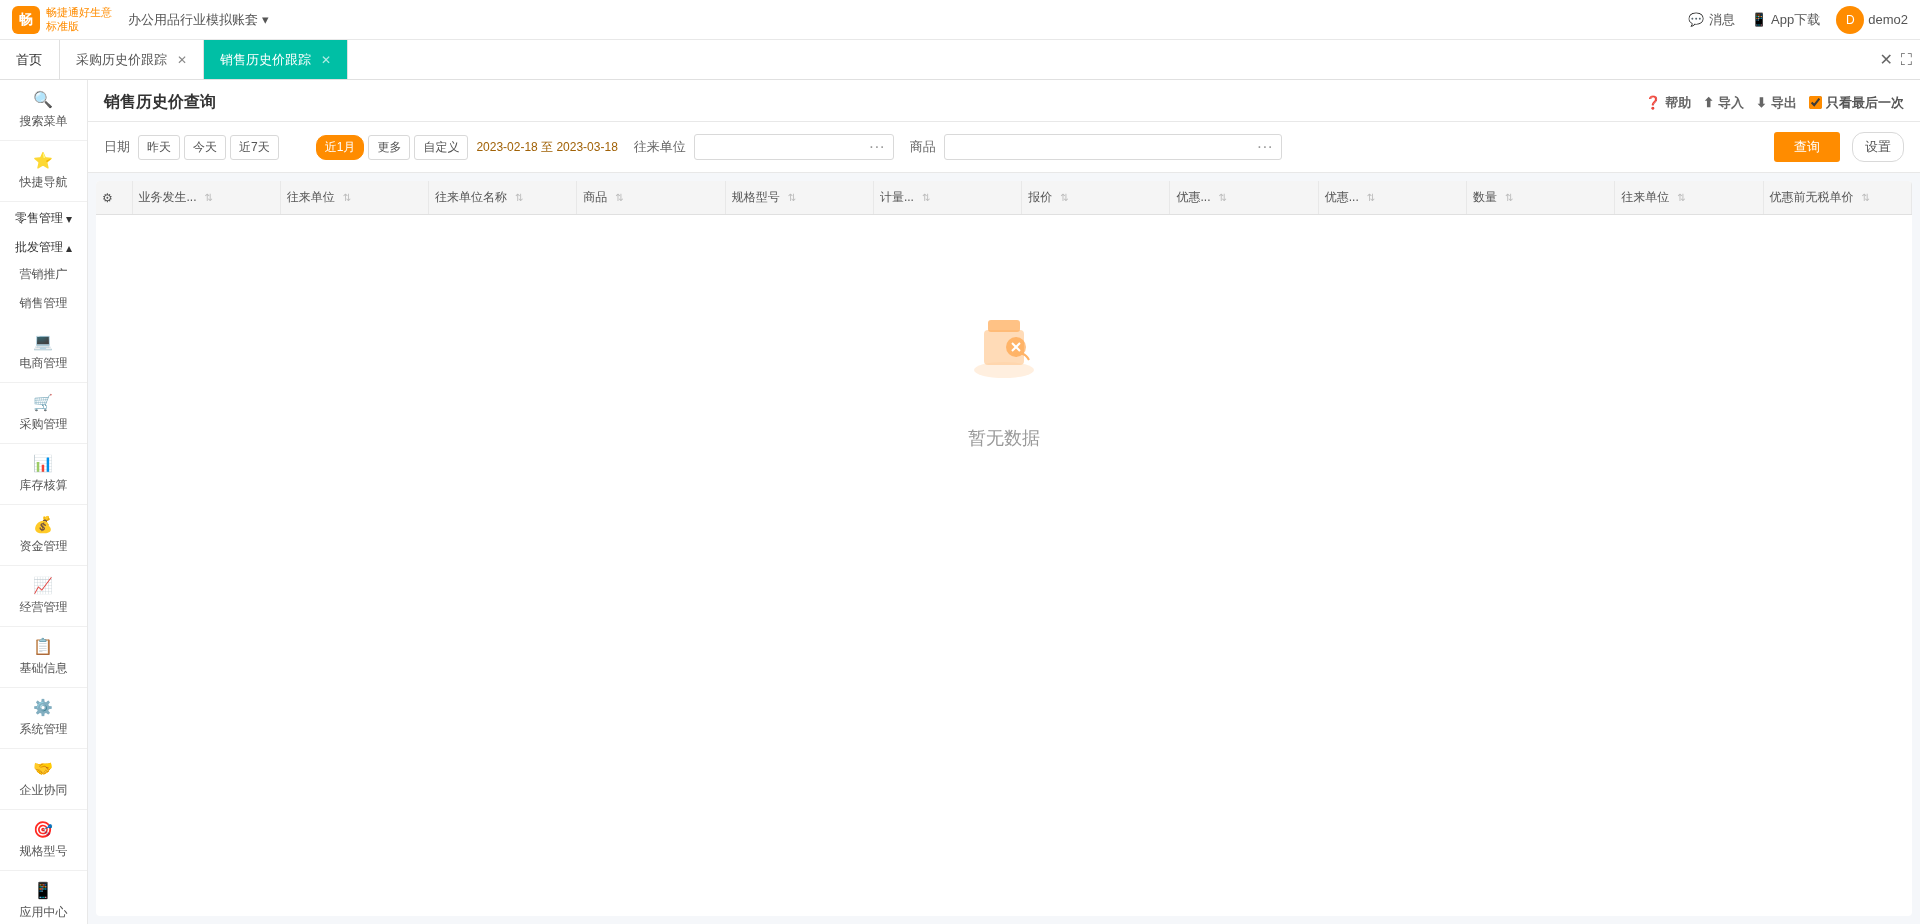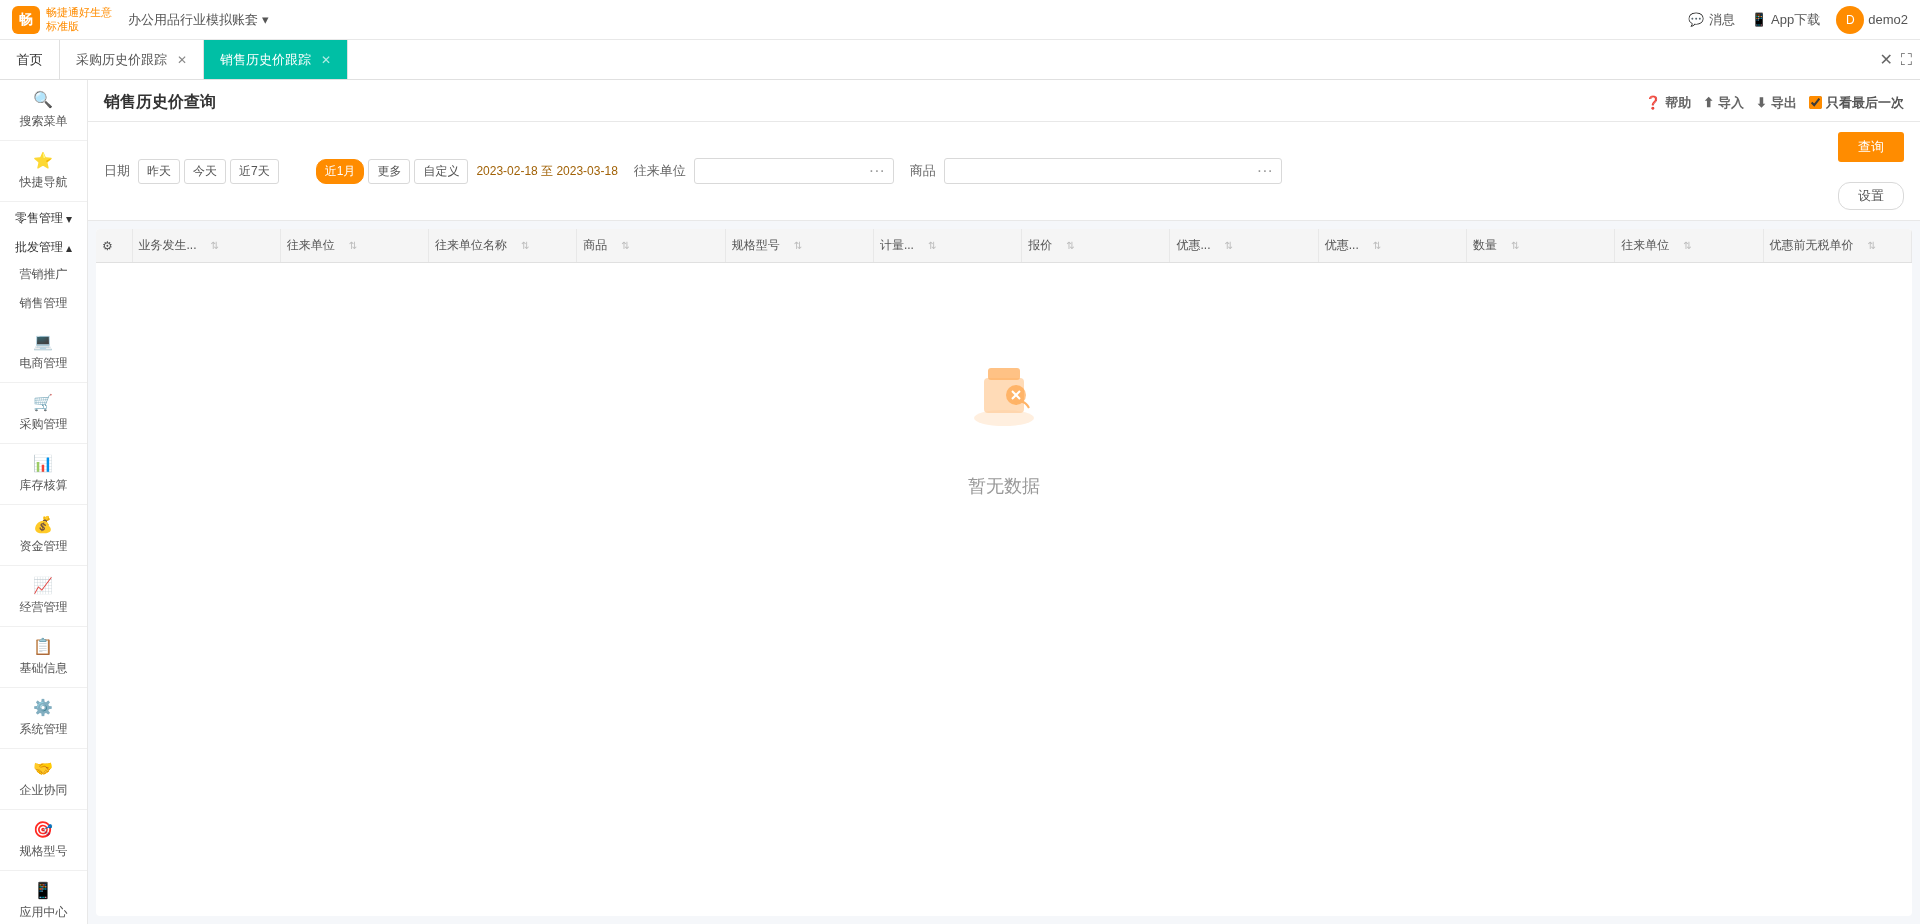--- a/index.html
+++ b/index.html
@@ -12,21 +12,21 @@
     .logo-icon { width: 28px; height: 28px; background: #ff8c00; border-radius: 6px; display: flex; align-items: center; justify-content: center; color: #fff; font-size: 14px; font-weight: bold; }
     .logo-text { font-size: 11px; color: #ff8c00; line-height: 1.2; }
     .company-selector { display: flex; align-items: center; gap: 4px; color: #555; font-size: 13px; cursor: pointer; padding: 4px 8px; border-radius: 4px; }
     .top-bar-right { display: flex; align-items: center; gap: 16px; }
     .top-nav-item { display: flex; align-items: center; gap: 4px; color: #555; font-size: 13px; cursor: pointer; }
     .avatar { width: 28px; height: 28px; border-radius: 50%; background: #ff8c00; display: flex; align-items: center; justify-content: center; color: #fff; font-size: 12px; }
 
     
     .tab-bar { height: 40px; background: #fff; border-bottom: 1px solid #e0e0e0; display: flex; align-items: stretch; flex-shrink: 0; }
     .tab { display: flex; align-items: center; padding: 0 16px; gap: 6px; cursor: pointer; font-size: 13px; color: #555; border-right: 1px solid #e0e0e0; white-space: nowrap; }
-    .tab.home { background: #fff; color: #333; font-weight: 500; min-width: 60px; justify-content: center; }
+    .tab.home { background: #fff; color: #333; font-weight: 500; min-width: 60px; }
     .tab.active { background: #00bfa5; color: #fff; }
     .tab-close { font-size: 12px; color: inherit; opacity: 0.7; margin-left: 4px; }
     .tab-spacer { flex: 1; }
     .tab-actions { display: flex; align-items: center; padding: 0 8px; gap: 8px; }
     .tab-action-btn { background: none; border: none; cursor: pointer; color: #666; font-size: 16px; }
 
     
     .main-layout { display: flex; flex: 1; overflow: hidden; }
 
     
@@ -58,21 +58,21 @@
     .filter-input-dots { color: #999; font-size: 16px; cursor: pointer; }
     .btn-query { background: #ff8c00; color: #fff; border: none; border-radius: 3px; padding: 6px 20px; font-size: 13px; cursor: pointer; }
     .btn-settings { background: #fff; color: #555; border: 1px solid #d9d9d9; border-radius: 12px; padding: 4px 12px; font-size: 13px; cursor: pointer; }
 
     
     .table-container { flex: 1; overflow: auto; background: #fff; margin: 8px; border-radius: 4px; }
     .data-table { width: 100%; border-collapse: collapse; table-layout: fixed; }
     .data-table th { background: #f5f5f5; border-bottom: 1px solid #e0e0e0; border-right: 1px solid #e8e8e8; padding: 8px 6px; font-size: 12px; font-weight: normal; color: #555; text-align: left; white-space: nowrap; overflow: hidden; text-overflow: ellipsis; cursor: pointer; user-select: none; }
     .data-table th .sort-icon { color: #bbb; font-size: 10px; }
     .settings-col { width: 36px; text-align: center; }
-    .th-inner { display: flex; align-items: center; gap: 14px; }
+    .th-inner { display: flex; align-items: center; gap: 8px; }
 
     
     .empty-state { display: flex; flex-direction: column; align-items: center; justify-content: center; padding: 80px 0; }
     .empty-icon { font-size: 80px; color: #ffcc99; margin-bottom: 12px; }
     .empty-text { color: #999; font-size: 18px; }
 
     
     .sidebar-divider { height: 1px; background: #f0f0f0; margin: 2px 0; }
   </style>
 </head>
@@ -245,21 +245,21 @@
       </div>
 
       <div class="filter-group">
         <span class="filter-label">商品</span>
         <div class="filter-input">
           <input type="text" style="width: 300px;" placeholder="">
           <span class="filter-input-dots">···</span>
         </div>
       </div>
 
-      <div style="display:flex;flex-direction:column;gap:20px;margin-left:auto;">
+      <div style="display:flex;gap:12px;margin-left:auto;">
         <button class="btn-query">查询</button>
         <button class="btn-settings">设置</button>
       </div>
     </div>
 
     <div class="table-container">
       <table class="data-table">
         <thead>
           <tr>
             <th class="settings-col">

